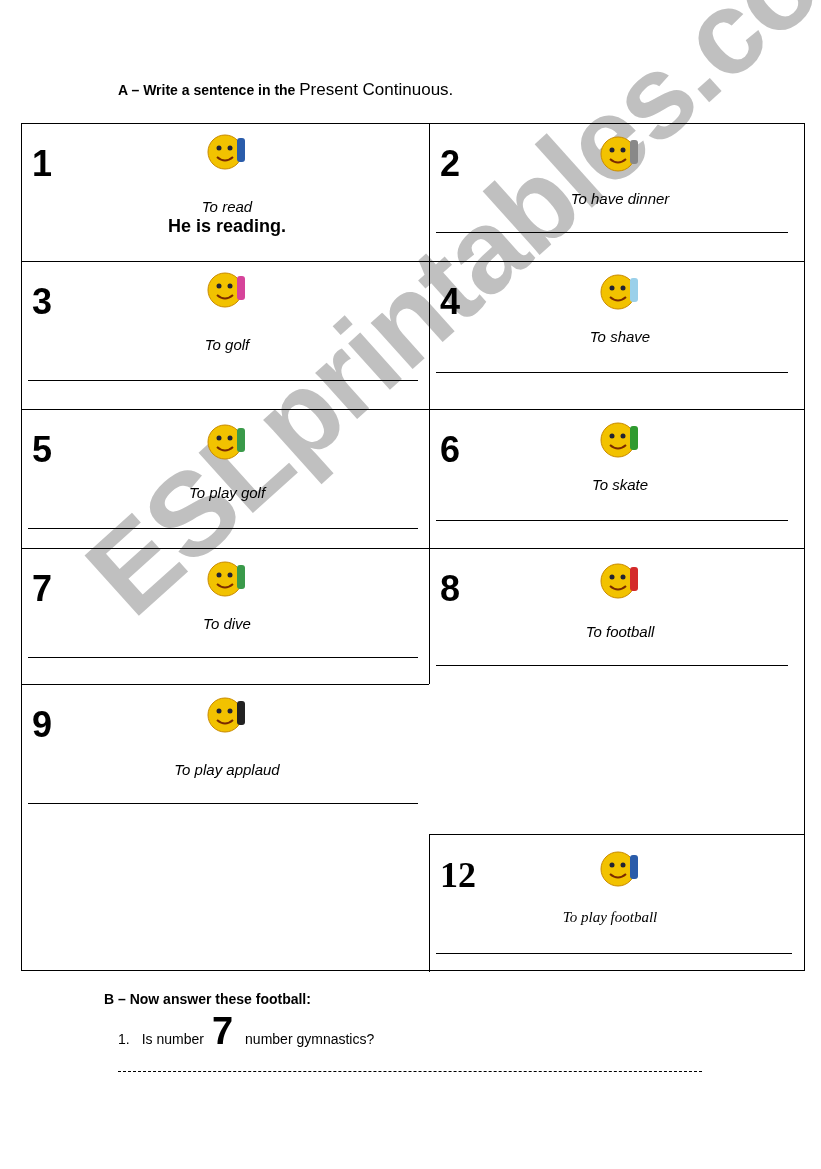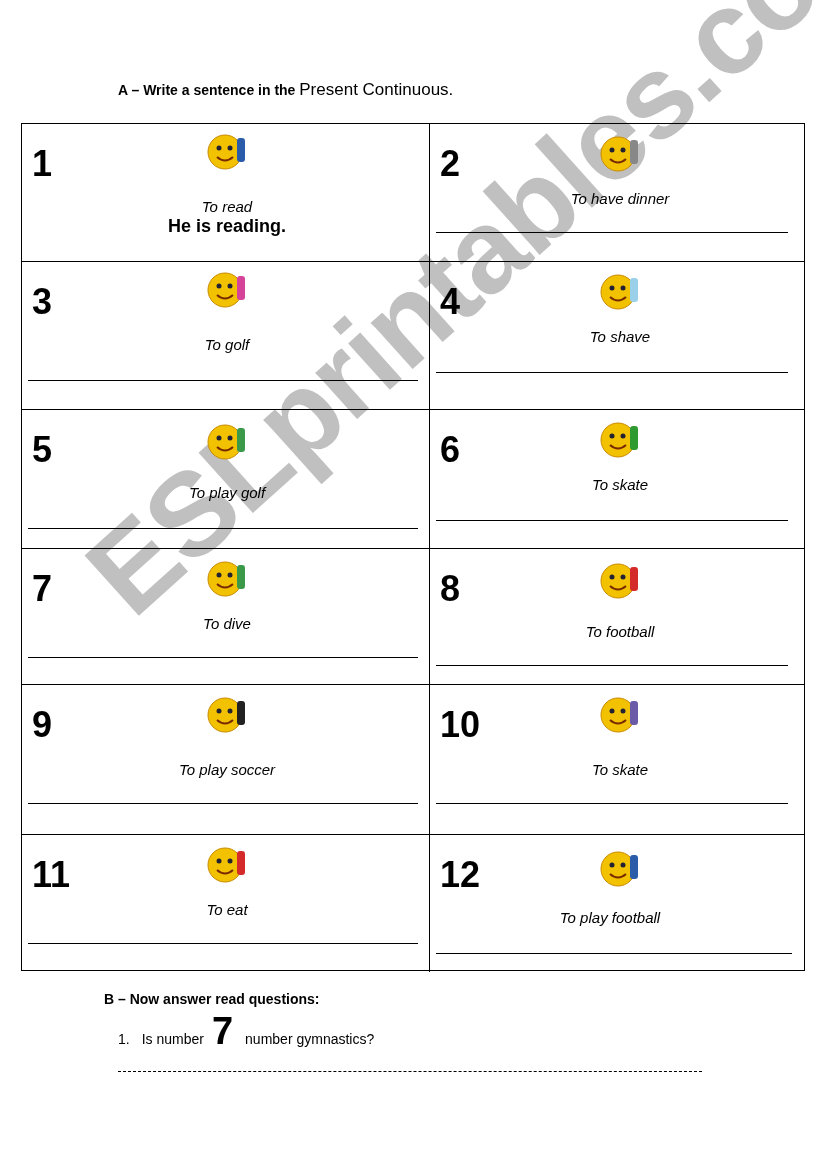--- a/index.html
+++ b/index.html
@@ -169,62 +169,38 @@
     </div>
     <div class="cell top-border" style="left: 0px; top: 560px; width: 407px; height: 150px;">
       <div class="num">9</div>
       <svg class="emoji" style="left:181px;top:6px" viewBox="0 0 48 48">
         <circle cx="22" cy="24" r="17" fill="#f2c200" stroke="#c98a00" stroke-width="1"></circle>
         <circle cx="16" cy="20" r="2.5" fill="#223"></circle>
         <circle cx="27" cy="20" r="2.5" fill="#223"></circle>
         <path d="M14 29 Q22 36 30 29" stroke="#7a2a00" stroke-width="2" fill="none"></path>
         <rect x="34" y="10" width="8" height="24" rx="3" fill="#222222"></rect>
       </svg>
-      <div class="verb" style="left:205px;top:76px">To play soccer</div>
+      <div class="verb" style="left:205px;top:76px">To play applaud</div>
       <div class="line" style="left:6px;top:118px;width:390px"></div>
     </div>
-    <div class="cell right top-border" style="left: 407px; top: 560px; width: 375px; height: 150px;">
-      <div class="num">10</div>
-      <svg class="emoji" style="left:166px;top:6px" viewBox="0 0 48 48">
-        <circle cx="22" cy="24" r="17" fill="#f2c200" stroke="#c98a00" stroke-width="1"></circle>
-        <circle cx="16" cy="20" r="2.5" fill="#223"></circle>
-        <circle cx="27" cy="20" r="2.5" fill="#223"></circle>
-        <path d="M14 29 Q22 36 30 29" stroke="#7a2a00" stroke-width="2" fill="none"></path>
-        <rect x="34" y="10" width="8" height="24" rx="3" fill="#6a5aa8"></rect>
-      </svg>
-      <div class="verb" style="left:190px;top:76px">To skate</div>
-      <div class="line" style="left:6px;top:118px;width:352px"></div>
-    </div>
-    <div class="cell top-border" style="left: 0px; top: 710px; width: 407px; height: 138px;">
-      <div class="num">11</div>
-      <svg class="emoji" style="left:181px;top:6px" viewBox="0 0 48 48">
-        <circle cx="22" cy="24" r="17" fill="#f2c200" stroke="#c98a00" stroke-width="1"></circle>
-        <circle cx="16" cy="20" r="2.5" fill="#223"></circle>
-        <circle cx="27" cy="20" r="2.5" fill="#223"></circle>
-        <path d="M14 29 Q22 36 30 29" stroke="#7a2a00" stroke-width="2" fill="none"></path>
-        <rect x="34" y="10" width="8" height="24" rx="3" fill="#d42a2a"></rect>
-      </svg>
-      <div class="verb" style="left:205px;top:66px">To eat</div>
-      <div class="line" style="left:6px;top:108px;width:390px"></div>
-    </div>
-    <div class="cell right top-border" style="left: 407px; top: 710px; width: 375px; height: 138px;">
+    <div class="cell right top-border" style="left: 407px; top: 710px; width: 375px; height: 138px; font-family: Liberation Serif, serif;">
       <div class="num">12</div>
       <svg class="emoji" style="left:166px;top:10px" viewBox="0 0 48 48">
         <circle cx="22" cy="24" r="17" fill="#f2c200" stroke="#c98a00" stroke-width="1"></circle>
         <circle cx="16" cy="20" r="2.5" fill="#223"></circle>
         <circle cx="27" cy="20" r="2.5" fill="#223"></circle>
         <path d="M14 29 Q22 36 30 29" stroke="#7a2a00" stroke-width="2" fill="none"></path>
         <rect x="34" y="10" width="8" height="24" rx="3" fill="#2a5caa"></rect>
       </svg>
       <div class="verb" style="left:180px;top:74px">To play football</div>
       <div class="line" style="left:6px;top:118px;width:356px"></div>
     </div>
   </div>
 
-<div class="heading-b">B – Now answer read questions:</div>
+<div class="heading-b">B – Now answer these football:</div>
 
 <div class="question">
   <span class="qn">1.</span>
   <span>Is number</span>
   <span class="bignum">7</span>
   <span>number gymnastics?</span>
 </div>
 <div class="answer-line-b"></div>
 
 </body></html>

